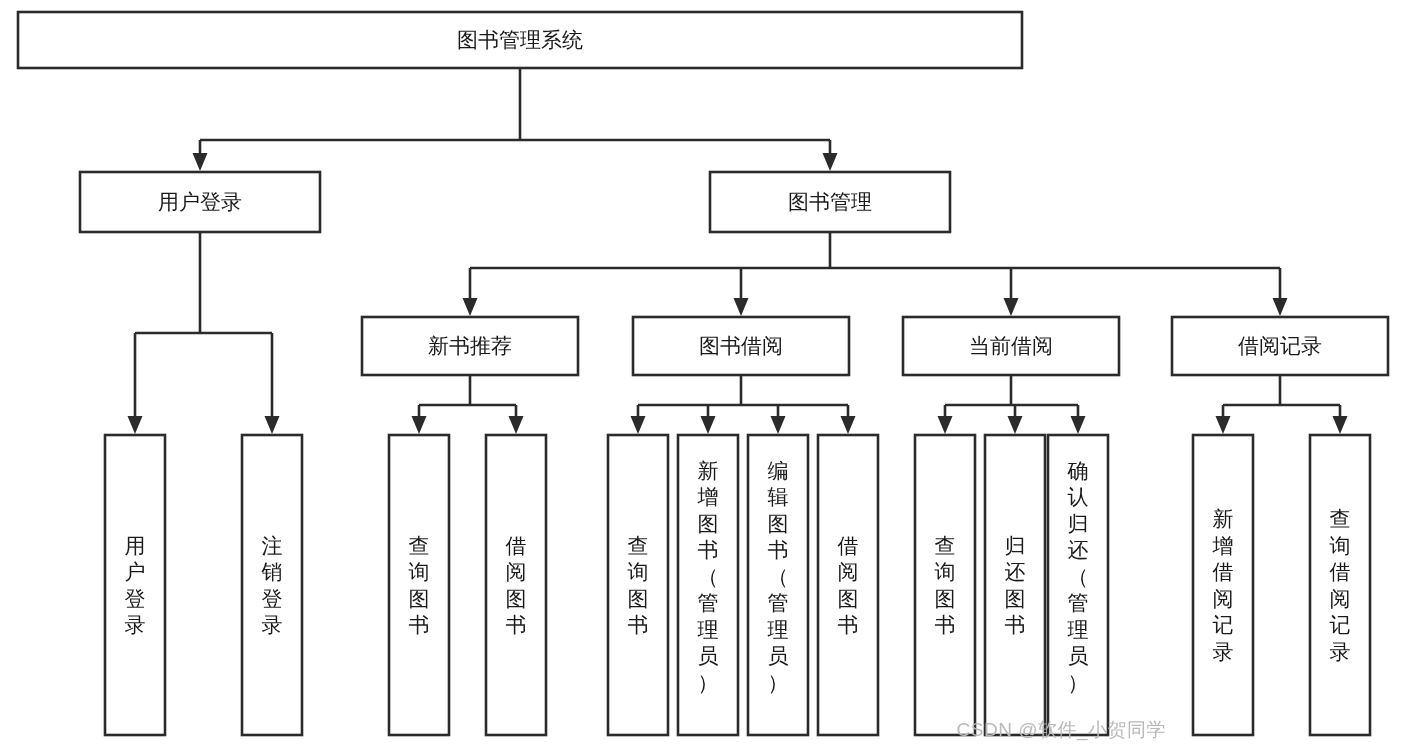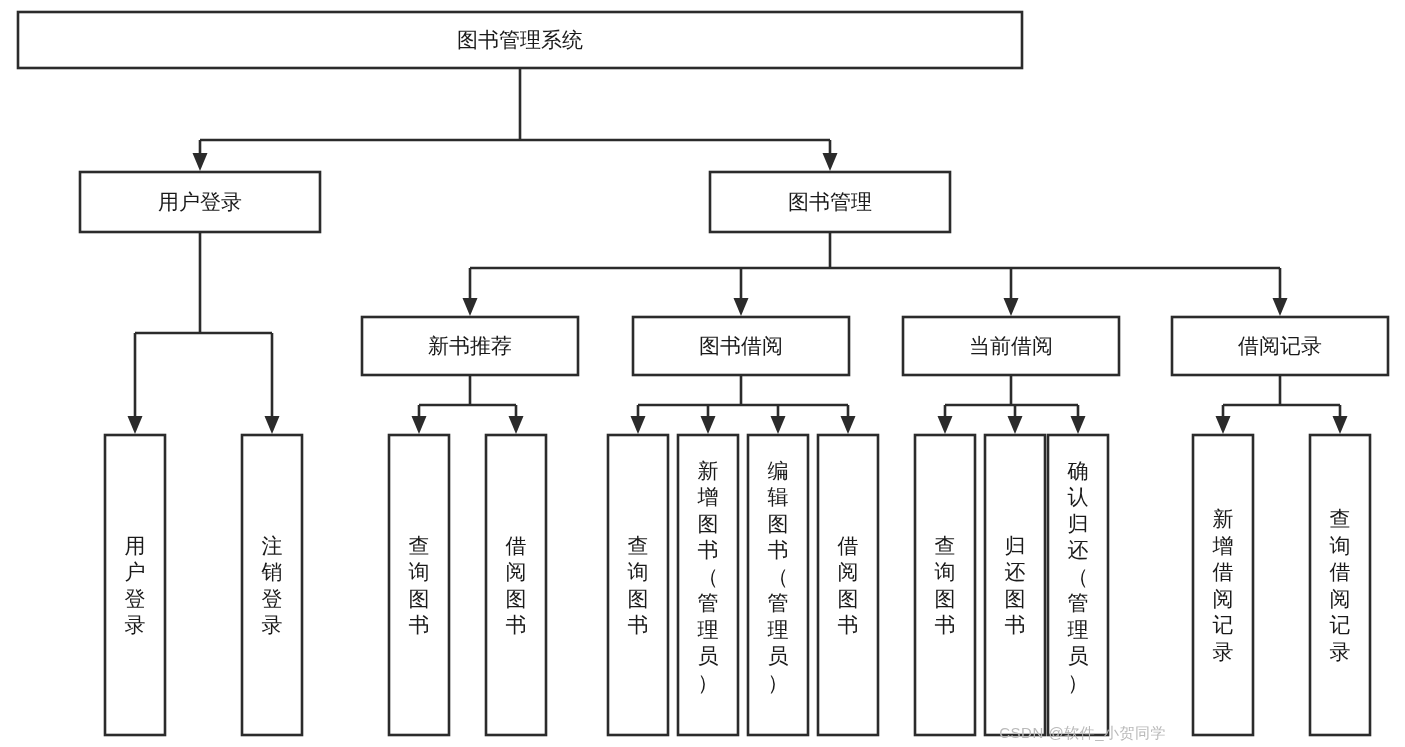--- a/index.html
+++ b/index.html
@@ -53,21 +53,21 @@
     font-family: "Liberation Sans", "DejaVu Sans", sans-serif;
     fill: #1a1a1a;
     font-size: 21px;
     text-anchor: middle;
   }
   .watermark {
     position: absolute;
     right: 10px;
     bottom: 4px;
     font-family: "Liberation Sans", "DejaVu Sans", sans-serif;
-    font-size: 15px;
+    font-size: 19px;
     color: #b9b9b9;
     letter-spacing: 0.5px;
     white-space: nowrap;
     user-select: none;
   }
 </style>
 </head>
 <body>
 
 <div id="diagram-root">

